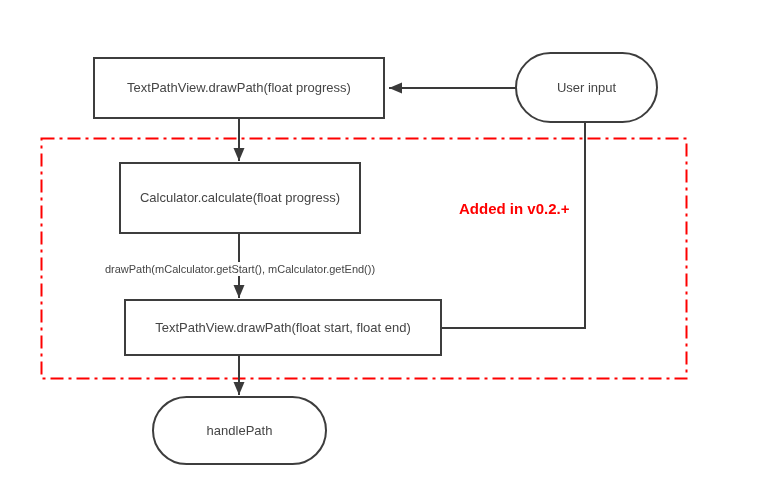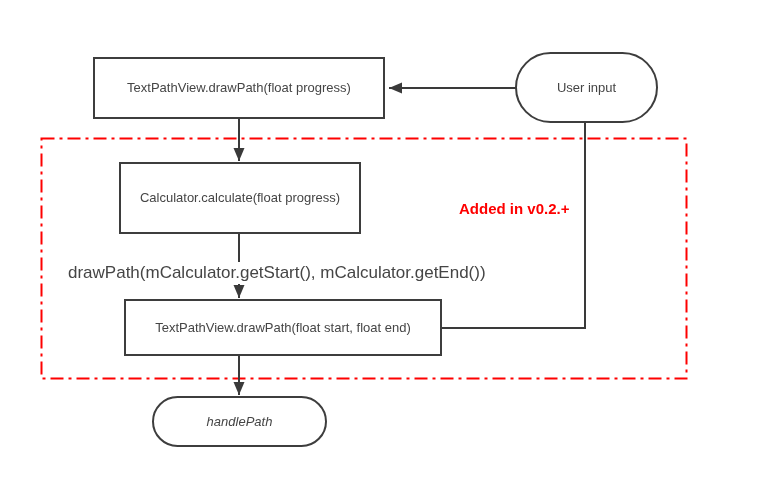--- a/index.html
+++ b/index.html
@@ -37,29 +37,29 @@
     font-size: 13px;
     line-height: 1.2;
   }
   .node.stadium {
     border-radius: 36px;
   }
   .node-box1   { left: 93px;  top: 57px;  width: 292px; height: 62px; }
   .node-user   { left: 515px; top: 52px;  width: 143px; height: 71px; }
   .node-box2   { left: 119px; top: 162px; width: 242px; height: 72px; }
   .node-box3   { left: 80px;  top: 299px; width: 318px; height: 57px; margin-left: 44px; }
-  .node-handle { left: 152px; top: 396px; width: 175px; height: 51px; border-radius: 34px; font-style: italic; }
+  .node-handle { left: 152px; top: 396px; width: 175px; height: 69px; border-radius: 34px; }
   .edge-label {
     position: absolute;
     z-index: 3;
     left: 68px;
     top: 262px;
     width: 344px;
     text-align: center;
-    font-size: 17px;
+    font-size: 11px;
     color: #454545;
     background: #ffffff;
     padding: 1px 0;
     white-space: nowrap;
   }
   .annotation {
     position: absolute;
     z-index: 3;
     left: 428px;
     top: 200px;

